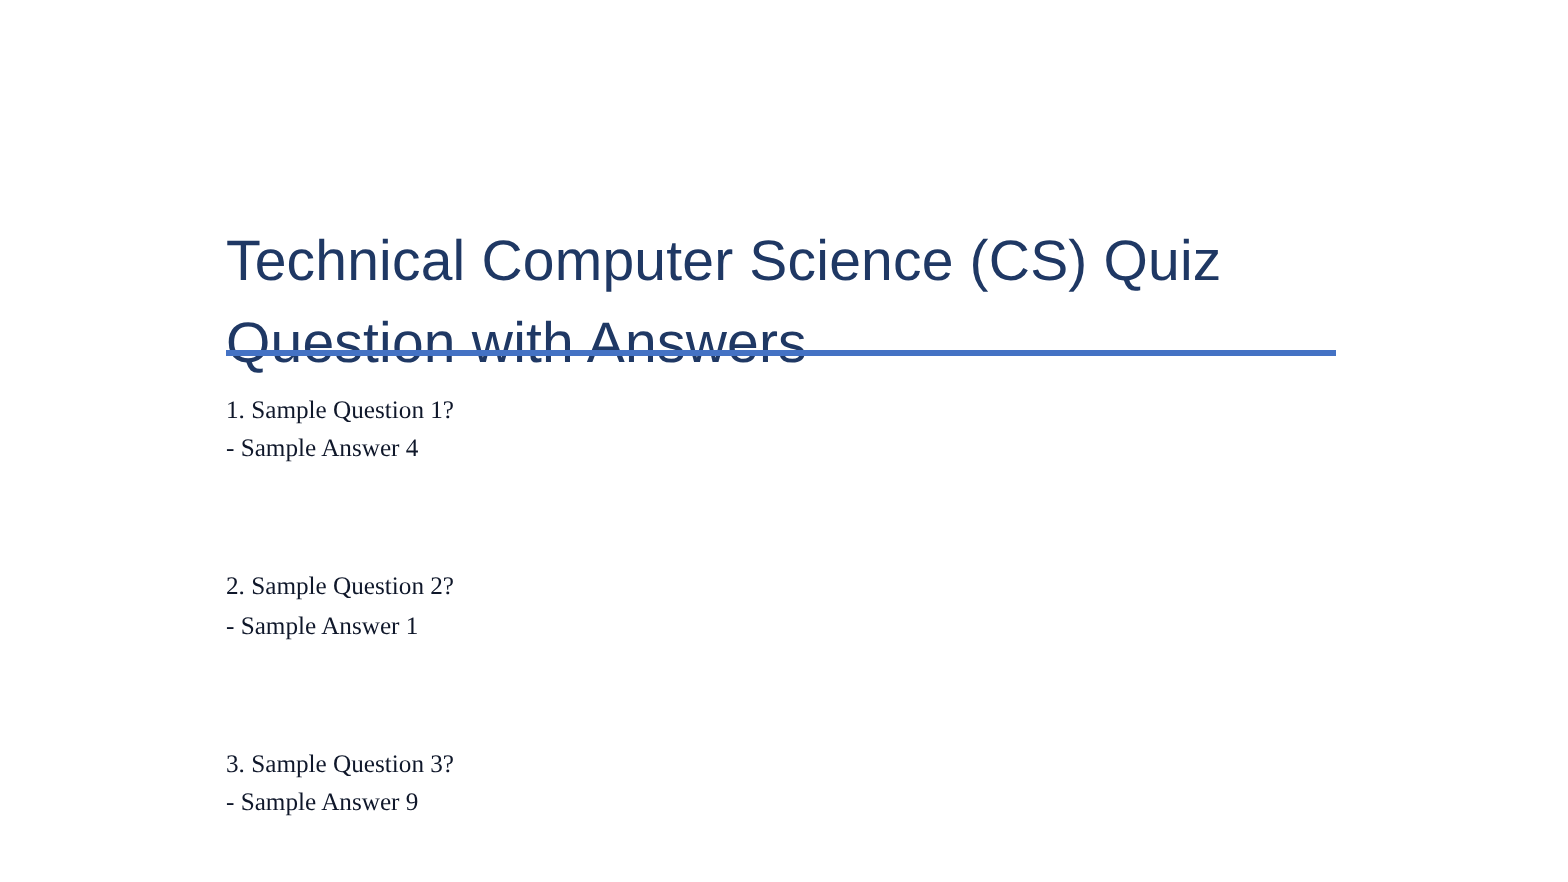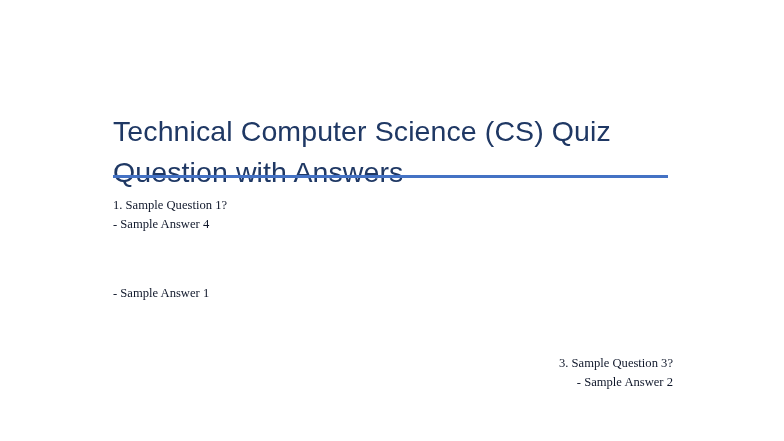--- a/index.html
+++ b/index.html
@@ -59,21 +59,20 @@
     position: absolute;
     left: 113px;
     top: 196px;
     width: 560px;
   }
   .qa-block {
     margin: 0 0 50px 0;
   }
   .qa-block:last-child {
     margin-bottom: 0;
-    text-align: right;
   }
   .qa-question,
   .qa-answer {
     font-family: "Liberation Serif", serif;
     font-size: 12.6px;
     line-height: 19.2px;
     color: #0f172a;
     margin: 0;
     white-space: pre;
   }
@@ -91,23 +90,24 @@
   <div class="title-rule"></div>
 
   <div class="qa-list">
 
     <div class="qa-block">
       <p class="qa-question">1. Sample Question 1?</p>
       <p class="qa-answer">- Sample Answer 4</p>
     </div>
 
     <div class="qa-block">
+      <p class="qa-question">2. Sample Question 2?</p>
       <p class="qa-answer">- Sample Answer 1</p>
     </div>
 
     <div class="qa-block">
       <p class="qa-question">3. Sample Question 3?</p>
-      <p class="qa-answer">- Sample Answer 2</p>
+      <p class="qa-answer">- Sample Answer 9</p>
     </div>
 
   </div>
 
 </div>
 
 </body></html>

